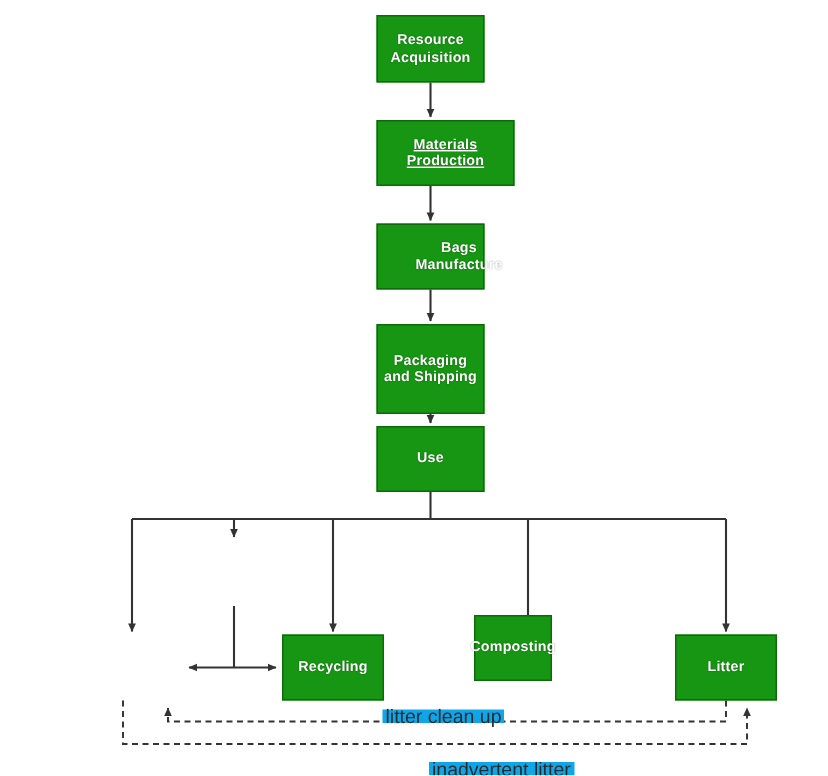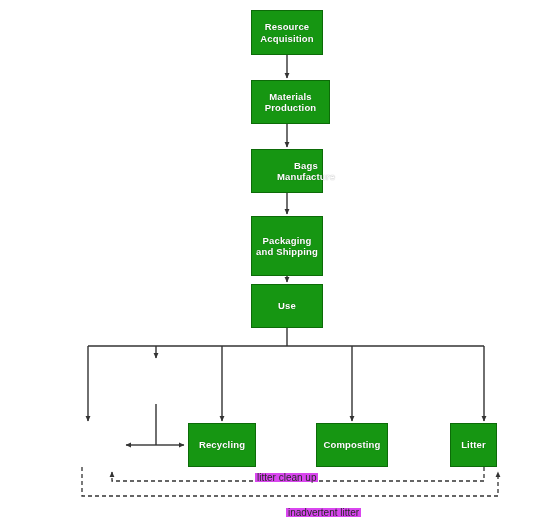--- a/index.html
+++ b/index.html
@@ -41,23 +41,23 @@
     text-shadow: 0 0 1px rgba(0,0,0,0.45);
     z-index: 3;
     padding: 0 2px;
   }
   .node span {
     display: block;
     white-space: pre-line;
   }
   .edge-label {
     position: absolute;
-    font-size: 10px;
+    font-size: 13px;
     color: #2b2b2b;
-    background: #d946ef;
+    background: #0ea5e9;
     padding: 0 2px;
     white-space: nowrap;
     z-index: 4;
     line-height: 9px;
   }
 </style>
 </head>
 <body>
 
 <div id="canvas">
@@ -99,21 +99,21 @@
 
       <path d="M82,467 L82,496 L498,496 L498,472" marker-end="url(#arrow-dash)"></path>
     </g>
   </svg>
 
   <div class="node" style="left:251px; top:10px; width:72px; height:45px;">
     <span>Resource
 Acquisition</span>
   </div>
 
-  <div class="node" style="left:251px; top:80px; width:79px; height:44px;">
+  <div class="node" style="left:251px; top:80px; width:92px; height:44px;text-decoration:underline;">
     <span>Materials
 Production</span>
   </div>
 
   <div class="node" style="left:251px; top:149px; width:72px; height:44px;padding-left:40px;">
     <span>Bags
 Manufacture</span>
   </div>
 
   <div class="node" style="left:251px; top:216px; width:72px; height:60px;">
@@ -124,25 +124,25 @@
   <div class="node" style="left:251px; top:284px; width:72px; height:44px;align-items:center;">
     <span>Use</span>
   </div>
 
 
 
   <div class="node" style="left:188px; top:423px; width:68px; height:44px;">
     <span>Recycling</span>
   </div>
 
-  <div class="node" style="left:316px; top:423px; width:72px; height:44px;">
+  <div class="node" style="left:316px; top:410px; width:52px; height:44px;">
     <span>Composting</span>
   </div>
 
-  <div class="node" style="left:450px; top:423px; width:47px; height:44px;">
+  <div class="node" style="left:450px; top:423px; width:68px; height:44px;">
     <span>Litter</span>
   </div>
 
   <div class="edge-label" style="left:255px; top:473px;"><span>litter clean up</span></div>
 
   <div class="edge-label" style="left:250px; top:508px;margin-left:36px;"><span>inadvertent litter</span></div>
 
 </div>
 
 </body></html>

